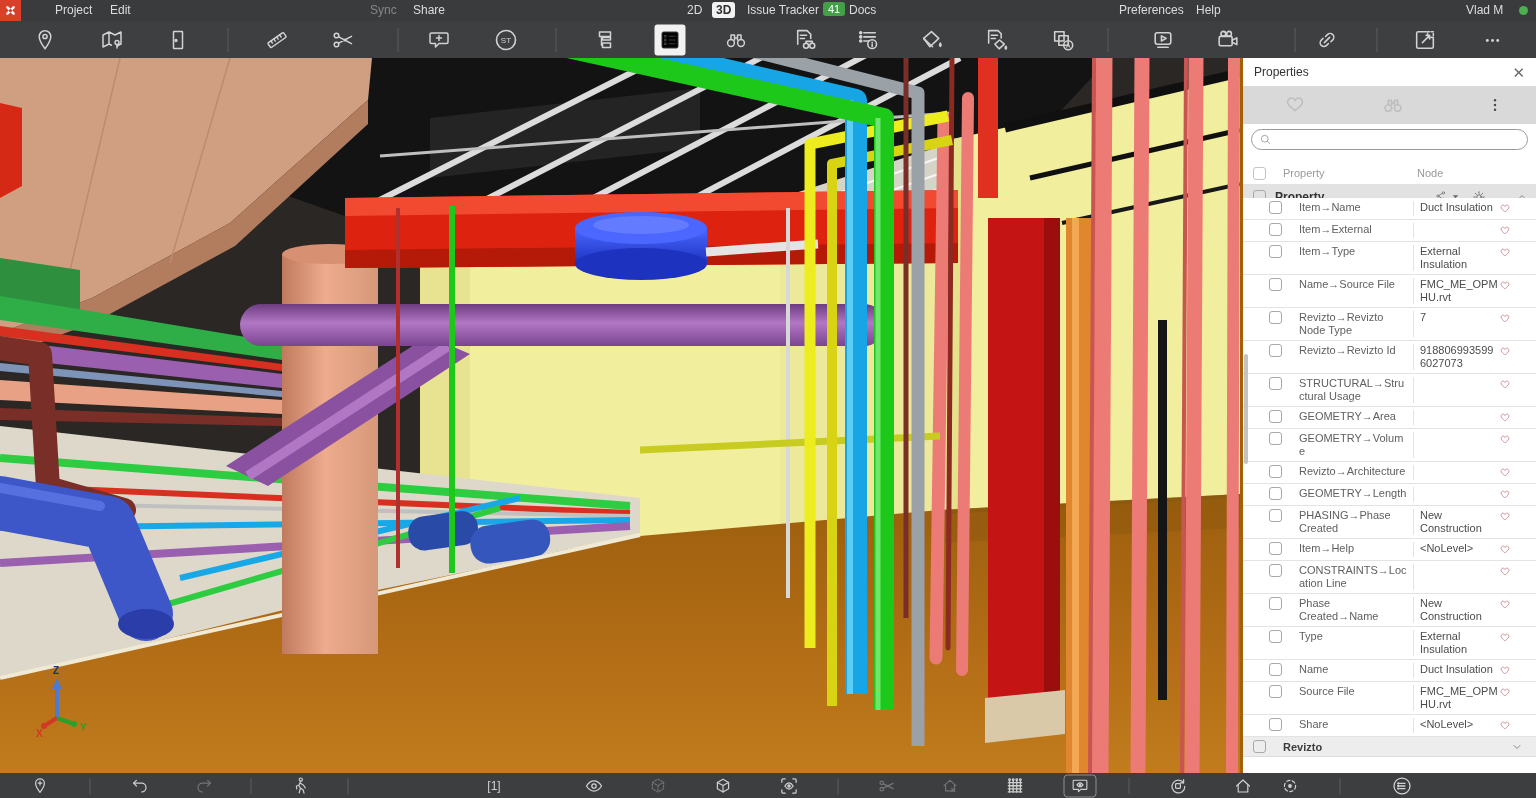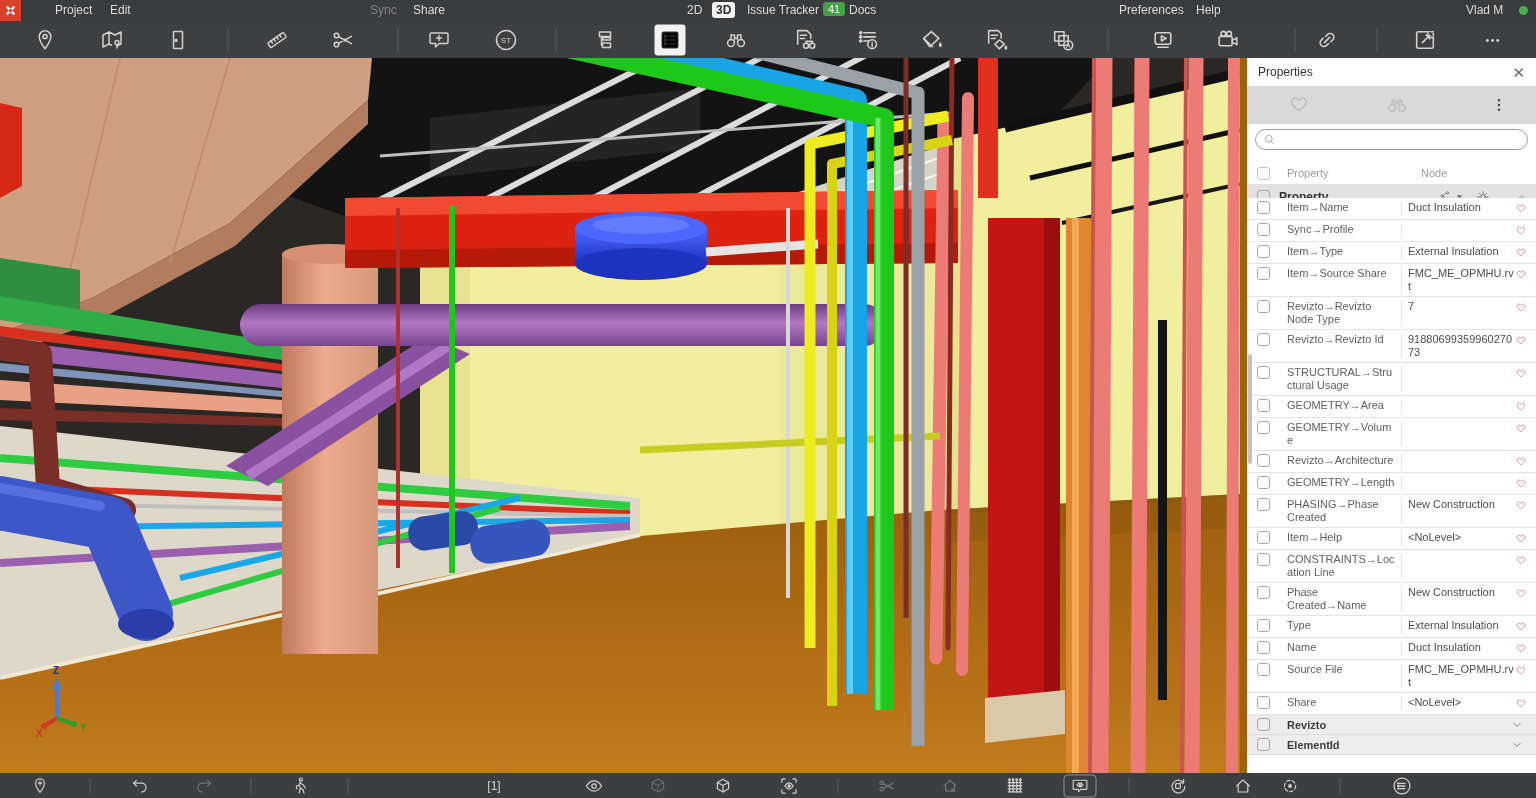--- a/index.html
+++ b/index.html
@@ -20,21 +20,21 @@
   .tslot { position:absolute; top:50%; transform:translate(-50%,-50%); display:flex; align-items:center; justify-content:center; }
   .ti svg { stroke:#d2d2d2; fill:none; stroke-width:1.5; stroke-linecap:round; stroke-linejoin:round; display:block; }
   .tdiv { width:1px; height:24px; background:#5c5d5f; }
   .active-tool { width:31px; height:31px; background:#f2f2f2; border-radius:3px; display:flex; align-items:center; justify-content:center; }
   .active-tool svg { stroke:#3a3a3a; }
   .svgtext { font-family:"Liberation Sans",sans-serif; stroke:none; }
 
   .viewport { position:absolute; top:58px; left:0; width:1240px; height:715px; background:#2b2724; z-index:1; }
 
   .panel { position:absolute; top:58px; left:1240px; width:296px; height:715px; background:#ffffff;
-    z-index:20; font-size:11px; color:#4c4c4c; border-left:7px solid #a16207; }
+    z-index:20; font-size:11px; color:#4c4c4c; border-left:3px solid #a16207; }
   .panel-header { height:28px; display:flex; align-items:center; justify-content:space-between;
     padding:0 11px; font-size:12px; color:#333; }
   .close-x { color:#6a6a6a; font-size:15px; line-height:1; cursor:default; }
   .panel-iconbar { position:relative; height:38px; background:#d9d9d9; }
   .pib { position:absolute; top:50%; transform:translate(-50%,-50%); }
   .pib svg { stroke:#bfbfbf; fill:none; stroke-width:1.6; stroke-linecap:round; stroke-linejoin:round; display:block; }
   .kebab svg { stroke:#4a4a4a !important; }
   .panel-search { margin:5px 8px 4px 8px; height:21px; border:1px solid #9a9a9a; border-radius:11px;
     display:flex; align-items:center; padding:0 7px; gap:4px; background:#fff; }
   .panel-search svg { stroke:#8a8a8a; fill:none; stroke-width:1.4; }
@@ -46,21 +46,21 @@
   .fav-dd { display:flex; align-items:center; border-bottom:1px solid #8f8f8f; width:130px; height:19px;
     color:#555; font-size:11.5px; gap:3px; }
   .fav-dd .ddtext { flex:1;margin-top:28px; }
   .gear-slot { margin-left:10px; }
   .gear-slot svg, .fav-dd svg, .chev svg { stroke:#666; fill:none; stroke-width:1.4; stroke-linecap:round; display:block; }
   .chev { margin-left:auto; margin-right:7px; }
   .chev svg { stroke:#777; }
 
   .rows { position:absolute; top:140px; bottom:0; left:0; right:0; overflow:hidden; }
   .prow { display:grid; grid-template-columns:40px 114px 1fr 22px; border-bottom:1px solid #e3e3e3;
-    background:#fff; align-items:start; padding:3px 0; min-height:19px; line-height:13px; }
+    background:#fff; align-items:start; padding:3px 16px; min-height:19px; line-height:13px; }
   .cbx { width:13px; height:13px; border:1px solid #a8a8a8; border-radius:3px; margin-left:10px; margin-top:0px; background:#fff; }
   .p-cell { color:#606060; overflow-wrap:anywhere; padding-right:6px; }
   .v-cell { color:#4c4c4c; border-left:1px solid #e3e3e3; padding-left:6px; overflow-wrap:anywhere;
     align-self:stretch; }
   .h-cell svg { stroke:#c4747c; fill:none; stroke-width:1.3; display:block; margin-top:1px; }
   .srow { display:grid; grid-template-columns:40px 1fr 26px; align-items:center; height:20px;
     background:#ededed; border-bottom:1px solid #ddd; font-weight:bold; color:#3c3c3c; }
   .srow .cbx { background:#ededed; }
   .srow svg { stroke:#777; fill:none; stroke-width:1.5; stroke-linecap:round; stroke-linejoin:round; display:block; }
   .panel-scrollbar { position:absolute; left:1px; top:296px; width:4px; height:110px; background:#c2c2c2;
@@ -545,21 +545,21 @@
     <span class="v-cell">Duct Insulation</span>
     <span class="h-cell">
           <svg width="14" height="14" viewBox="0 0 24 24">
             <use href="#sym-heart"></use>
           </svg>
         </span>
   </div>
 
   <div class="prow">
     <div class="cbx"></div>
-    <span class="p-cell">Sync→Profile</span>
+    <span class="p-cell">Item→External</span>
     <span class="v-cell"></span>
     <span class="h-cell">
           <svg width="14" height="14" viewBox="0 0 24 24">
             <use href="#sym-heart"></use>
           </svg>
         </span>
   </div>
 
   <div class="prow">
     <div class="cbx"></div>
@@ -567,21 +567,21 @@
     <span class="v-cell">External Insulation</span>
     <span class="h-cell">
           <svg width="14" height="14" viewBox="0 0 24 24">
             <use href="#sym-heart"></use>
           </svg>
         </span>
   </div>
 
   <div class="prow">
     <div class="cbx"></div>
-    <span class="p-cell">Item→Source Share</span>
+    <span class="p-cell">Name→Source File</span>
     <span class="v-cell">FMC_ME_OPMHU.rvt</span>
     <span class="h-cell">
           <svg width="14" height="14" viewBox="0 0 24 24">
             <use href="#sym-heart"></use>
           </svg>
         </span>
   </div>
 
   <div class="prow">
     <div class="cbx"></div>
@@ -754,30 +754,20 @@
     <div class="cbx"></div>
     <span class="s-label">Revizto</span>
     <span>
 
       <svg class="chev-down" width="14" height="14" viewBox="0 0 24 24">
             <use href="#sym-chevdown"></use>
           </svg>
     </span>
   </div>
 
-  <div class="srow">
-    <div class="cbx"></div>
-    <span class="s-label">ElementId</span>
-    <span>
-
-      <svg class="chev-down" width="14" height="14" viewBox="0 0 24 24">
-            <use href="#sym-chevdown"></use>
-          </svg>
-    </span>
-  </div>
 
 </div>
   <div class="panel-scrollbar"></div>
 </div>
 
 <div class="bottombar">
   <div class="bslot" style="left:40px">
       <svg width="20" height="20" viewBox="0 0 25 25">
         <path d="M12.5 3.5c-3 0-5.5 2.5-5.5 5.5 0 4.2 5.5 11.5 5.5 11.5S18 13.2 18 9c0-3-2.5-5.5-5.5-5.5z"></path>
         <path d="M12.5 6.8v4.4M10.3 9h4.4"></path>

